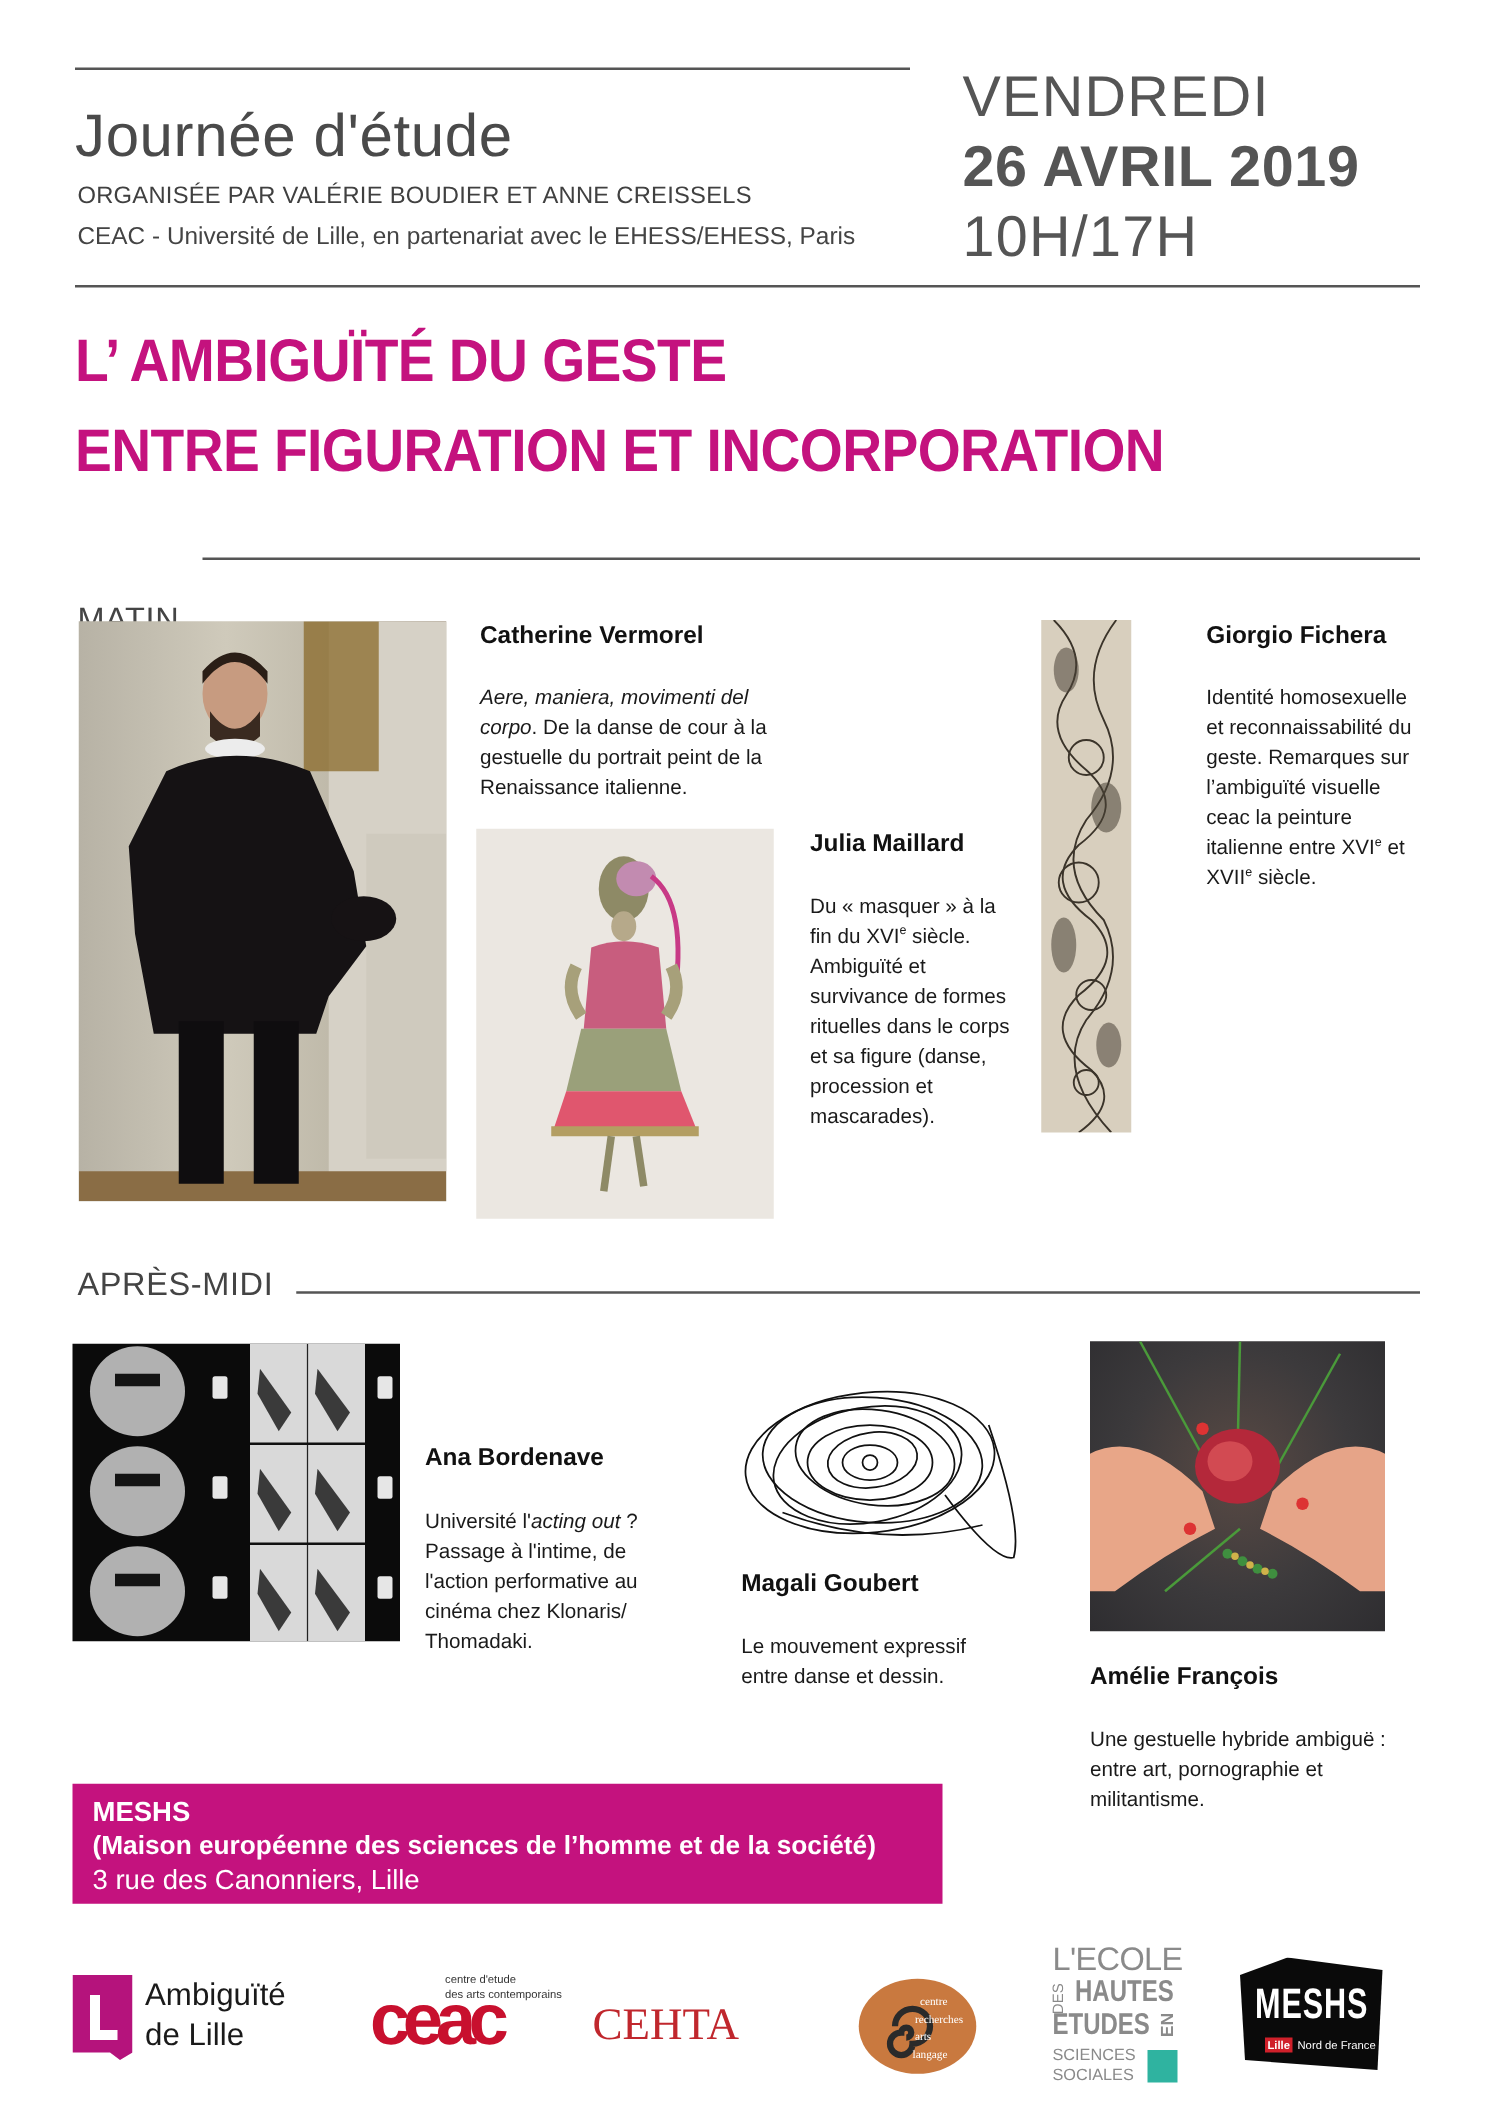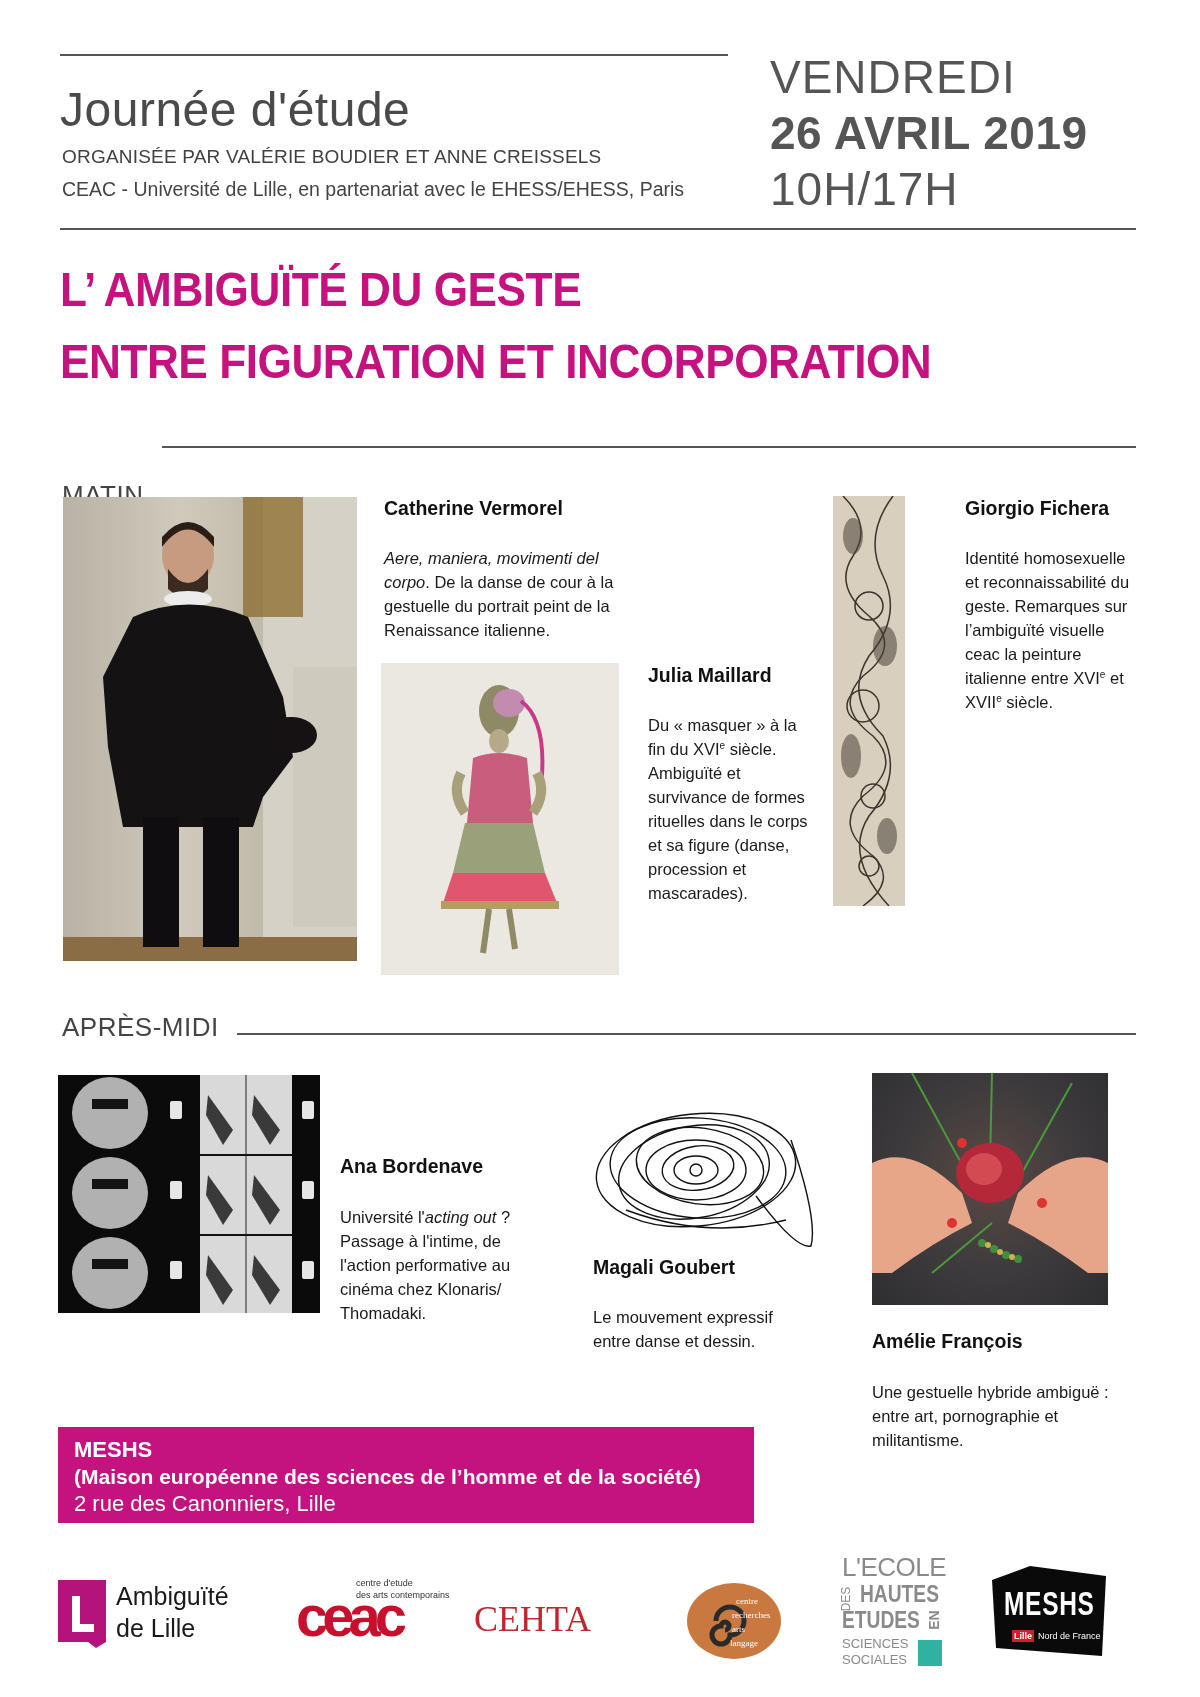--- a/index.html
+++ b/index.html
@@ -200,21 +200,21 @@
         <circle cx="90" cy="70" r="5"></circle>
       </g>
   </svg>
 </div>
 <div class="abs speaker-name" style="left:872px; top:1330px;">Amélie François</div>
 <div class="abs speaker-desc" style="left:872px; top:1380px; width:240px;">Une gestuelle hybride ambiguë : entre art, pornographie et militantisme.</div>
 
 <div class="venue" style="left:58px; top:1427px; width:696px; height:96px; padding:10px 16px;">
   <div class="v1">MESHS</div>
   <div class="v2" style="margin-top:2px;">(Maison européenne des sciences de l’homme et de la société)</div>
-  <div class="v3" style="margin-top:2px;">2 rue des Canonniers, Lille</div>
+  <div class="v3" style="margin-top:2px;">3 rue des Canonniers, Lille</div>
 </div>
 
 <div class="abs" style="left:58px; top:1580px; width:190px; height:72px;">
   <svg width="48" height="68" viewBox="0 0 48 68" style="position:absolute; left:0; top:0;">
     <path d="M0 0 H48 V62 L38 68 L30 62 H0Z" fill="#b5137c"></path>
     <path d="M14 16 H22 V44 H36 V52 H14Z" fill="#ffffff"></path>
   </svg>
   <div style="position:absolute; left:58px; top:2px; font-size:25px; color:#1a1a1a;">Ambiguïté</div>
   <div style="position:absolute; left:58px; top:34px; font-size:25px; color:#1a1a1a;">de Lille</div>
 </div>

